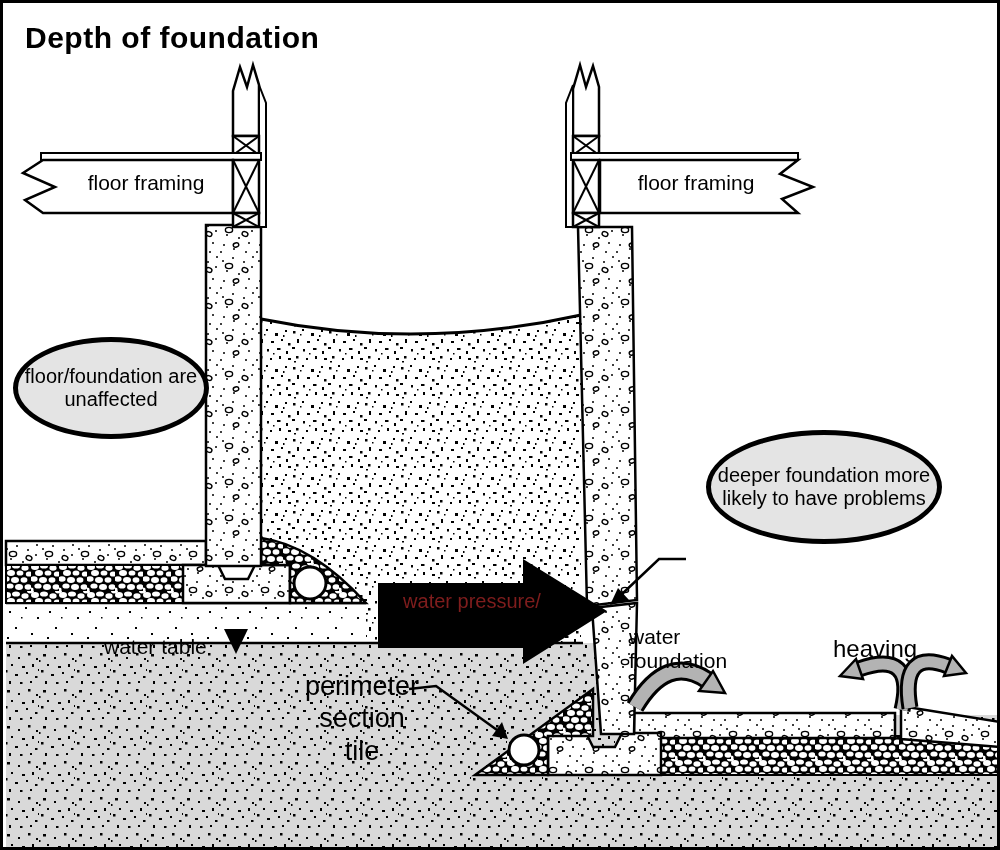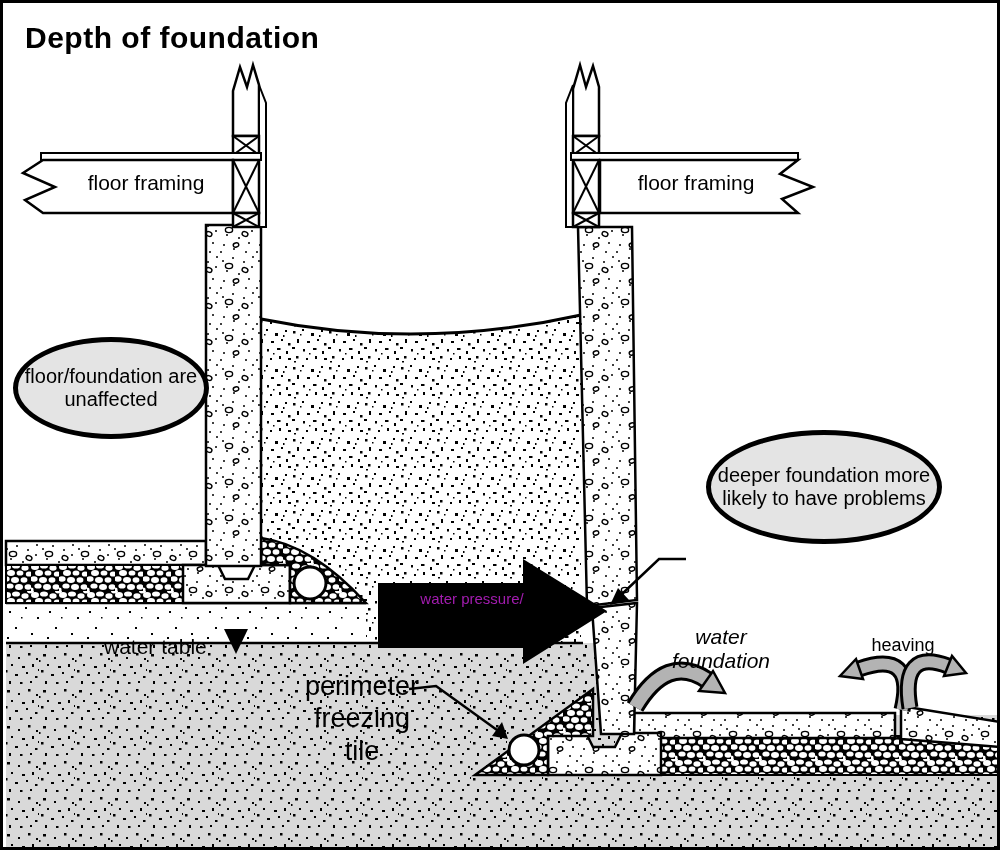--- a/index.html
+++ b/index.html
@@ -13,26 +13,26 @@
   .title{left:22px;top:18px;font-size:30px;font-weight:bold;letter-spacing:.5px;}
   .ff-left{left:62px;top:168px;width:162px;text-align:center;font-size:21px;}
   .ff-right{left:612px;top:168px;width:162px;text-align:center;font-size:21px;}
   .oval{
     position:absolute;border:5px solid #000;border-radius:50%;
     background:#e4e4e4;display:flex;align-items:center;justify-content:center;
     text-align:center;font-size:20px;line-height:1.15;
   }
   .oval-left{left:10px;top:334px;width:186px;height:92px;}
   .oval-right{left:703px;top:427px;width:226px;height:104px;}
-  .pressure-text{left:377px;top:587px;width:184px;text-align:center;color:#a21caf;font-size:15px;line-height:1.18;}
+  .pressure-text{left:377px;top:587px;width:184px;text-align:center;color:#7f1d1d;font-size:20px;line-height:1.18;}
   .fdamage{left:678px;top:546px;width:120px;text-align:center;font-size:21px;}
   .wtable{left:86px;top:632px;font-size:21px;margin-left:15px;}
   .ptile{left:302px;top:667px;width:114px;text-align:center;font-size:27px;line-height:1.2;}
-  .wpen{left:662px;top:622px;width:112px;text-align:center;font-size:21px;font-style:italic;}
-  .heave{left:852px;top:632px;width:96px;text-align:center;font-size:18px;}
+  .wpen{left:626px;top:622px;width:112px;font-size:21px;}
+  .heave{left:830px;top:632px;width:96px;text-align:left;font-size:24px;}
   .xsec{left:20px;top:786px;width:88px;text-align:center;font-size:21px;line-height:1.3;}
   .lbl span{display:block;}
 </style>
 </head>
 <body>
 
 <div class="stage">
 
 <svg width="1000" height="850" viewBox="0 0 1000 850">
   <defs>
@@ -263,21 +263,21 @@
 
 <div class="lbl pressure-text">
   <span>water pressure/</span>
 </div>
 
 
 <div class="lbl wtable">water table</div>
 
 <div class="lbl ptile">
   <span>perimeter</span>
-  <span>freezing</span>
+  <span>section</span>
   <span>tile</span>
 </div>
 
 <div class="lbl wpen">
   <span>water</span>
   <span>foundation</span>
 </div>
 
 <div class="lbl heave">heaving</div>
 

